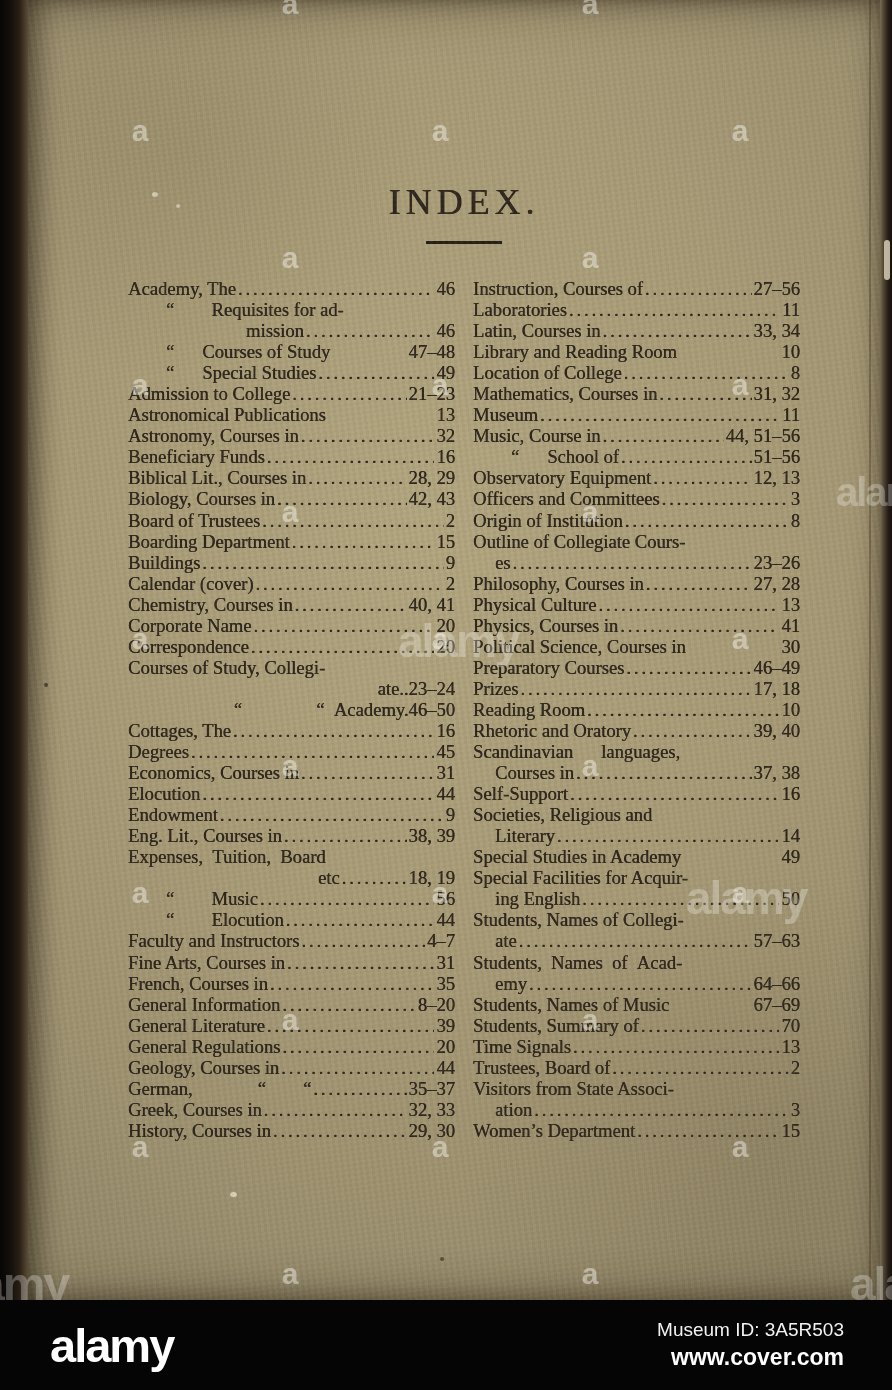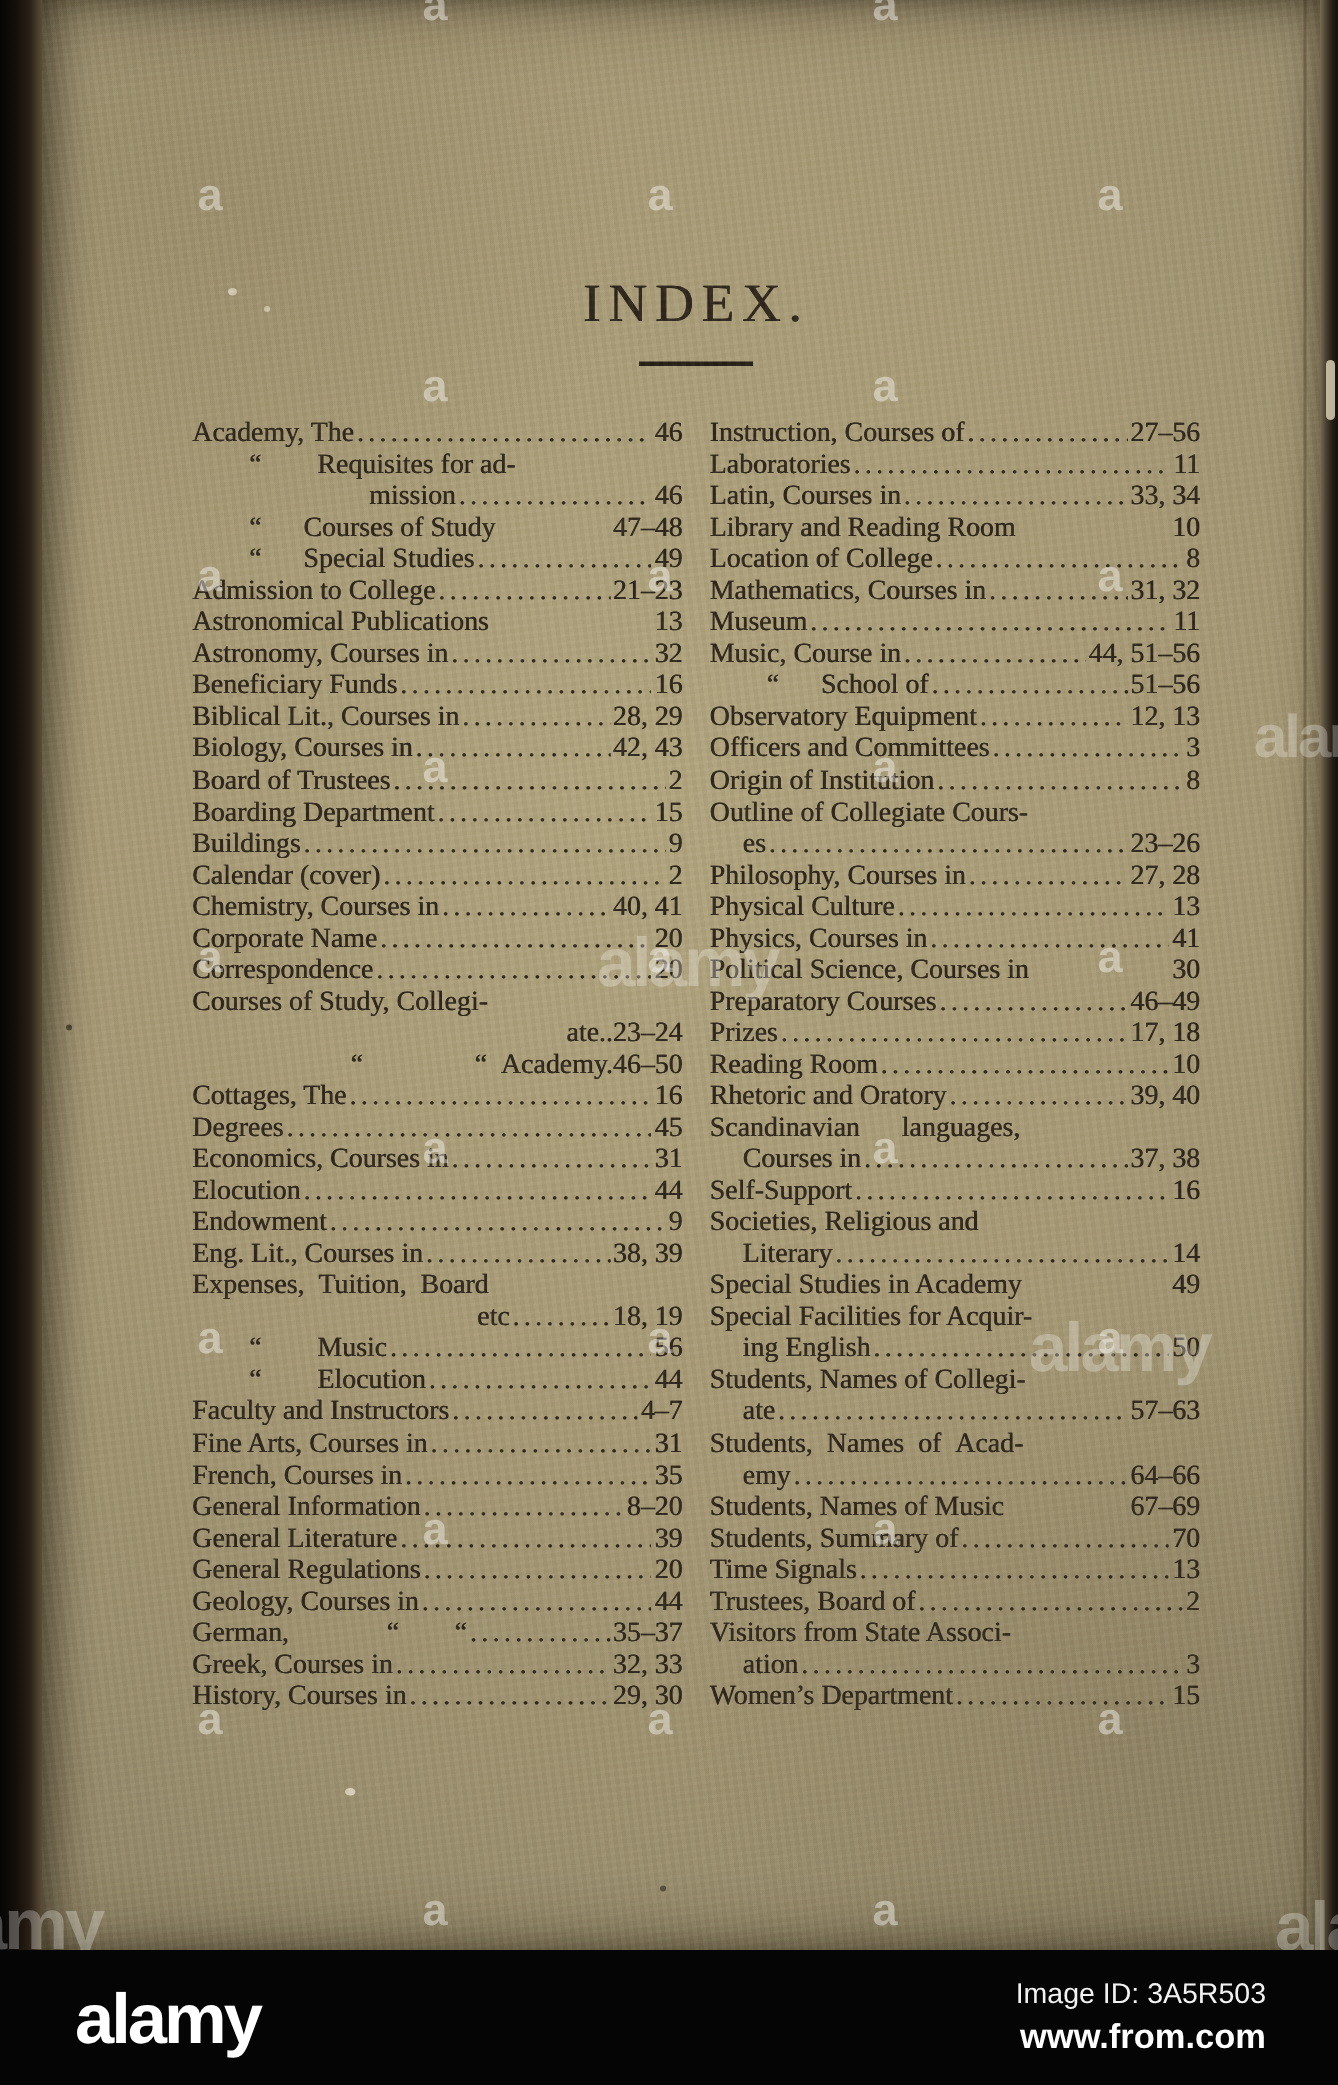--- a/index.html
+++ b/index.html
@@ -534,18 +534,18 @@
       <span class="wm-word" style="left: 398px; top: 641px; font-size: 46px;">alamy</span>
       <span class="wm-word" style="left: 686px; top: 898px; font-size: 46px;">alamy</span>
       <span class="wm-word" style="left: 836px; top: 492px; font-size: 40px;">alamy</span>
       <span class="wm-word" style="left: -58px; top: 1284px; font-size: 48px;">alamy</span>
       <span class="wm-word" style="left: 850px; top: 1284px; font-size: 46px;">alamy</span>
     </div>
 
   <div class="footer">
     <div class="logo">alamy</div>
     <div class="meta">
-      <div class="iid"><span>Image ID:</span> <span>3A5R503</span></div>
-      <div class="url">www.from.com</div>
+      <div class="iid"><span>Museum ID:</span> <span>3A5R503</span></div>
+      <div class="url">www.cover.com</div>
     </div>
   </div>
 
 </div>
 
 </body></html>

